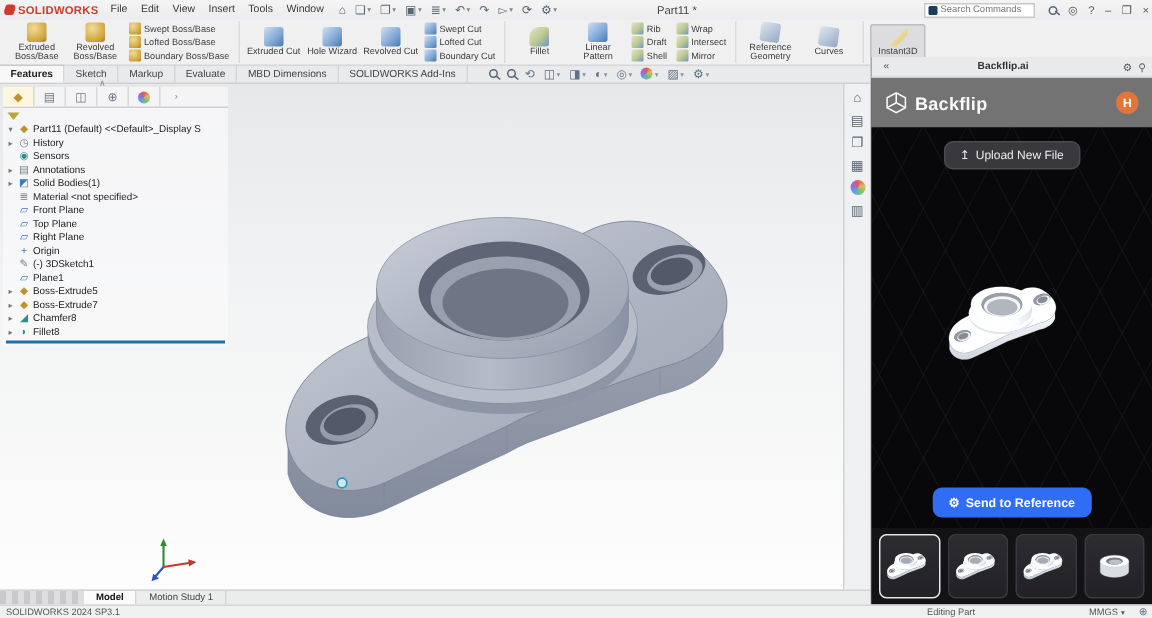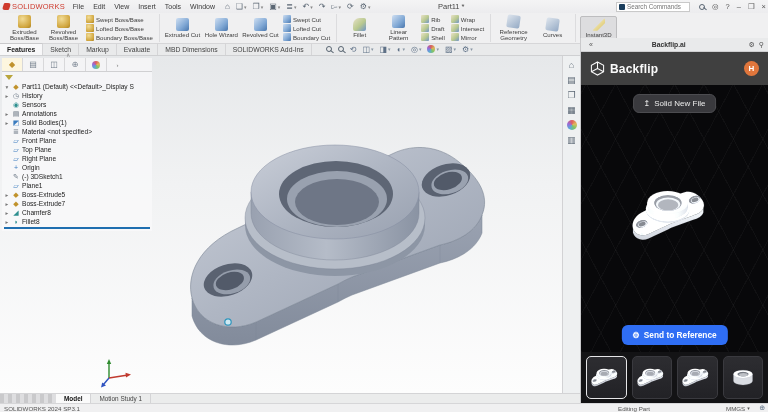--- a/index.html
+++ b/index.html
@@ -6,21 +6,21 @@
   html,body { width:768px; height:412px; overflow:hidden; }
   body { position:relative; font-family:"Liberation Sans", sans-serif; background:#f0f0f1; color:#333; }
 
   
   #titlebar { position:absolute; left:0; top:0; width:768px; height:13px;
     background:linear-gradient(#f4f4f5,#ececee); display:flex; align-items:center;
     font-size:7px; color:#3a3a3a; padding:0 3px; z-index:30; }
   #sw-logo { display:flex; align-items:center; gap:2px; margin-right:8px; }
   #sw-logo .swoosh { width:7px; height:7px; background:#cf3b2e; transform:skewX(-18deg);
     border-radius:1px 3px 1px 3px; }
-  #sw-logo .wordmark { color:#cf3b2e; font-weight:normal; font-size:7.5px; letter-spacing:.2px; }
+  #sw-logo .wordmark { color:#cf3b2e; font-weight:bold; font-size:7.5px; letter-spacing:.2px; }
   #menus { display:flex; gap:9px; margin-right:10px; }
   #menus span { cursor:default; }
   #quickbar { display:flex; align-items:center; gap:6px; color:#5a6673; font-size:8px; }
   #quickbar .qi { display:flex; align-items:center; gap:1px; }
   #quickbar .car { font-size:5px; color:#888; }
   #doc-title { position:absolute; left:438px; top:2px; font-size:7.5px; color:#444; }
   #searchbox { position:absolute; left:616px; top:1.5px; width:74px; height:10px; background:#fff;
     border:1px solid #c9c9c9; display:flex; align-items:center; padding:0 2px; gap:2px; }
   #searchbox .sq { width:6px; height:6px; background:#1a3d5c; border-radius:1px; flex:none; }
   #searchbox input { border:none; outline:none; width:58px; font-size:6.3px; color:#888;
@@ -93,21 +93,21 @@
   .colorwheel { width:10px; height:10px; border-radius:50%;
     background:conic-gradient(#e05c5c,#e0b95c,#7cc46a,#5ca8d8,#9a6ad8,#e05c5c); }
 
   
   #backflip { position:absolute; left:580px; top:38px; width:188px; height:365px; background:#0a0a0b;
     border-left:1px solid #c9c9cb; z-index:10; }
   #bf-titlebar { height:14px; background:#e9eaeb; border-bottom:1px solid #cfcfd1; display:flex;
     align-items:center; font-size:6.8px; color:#333; padding:0 4px; }
   #bf-titlebar .title { flex:1; text-align:center; font-weight:bold; }
   #bf-titlebar .ico { font-size:7px; color:#555; margin-left:4px; }
-  #bf-header { height:33px; background:#404040; display:flex; align-items:center; padding:0 9px; }
+  #bf-header { height:33px; background:#737373; display:flex; align-items:center; padding:0 9px; }
   #bf-logo { width:15px; height:15px; margin-right:5px; }
   #bf-wordmark { color:#fafafa; font-size:12px; font-weight:bold; letter-spacing:.2px; }
   #bf-avatar { margin-left:auto; width:15px; height:15px; border-radius:50%; background:#e0763c;
     color:#fff; font-size:8px; font-weight:bold; display:flex; align-items:center; justify-content:center; }
   #bf-viewer { position:absolute; left:0; top:47px; width:187px; height:267px; background:#08080a; overflow:hidden;
     background-image:
       repeating-linear-gradient(62deg, rgba(255,255,255,0.035) 0 1px, transparent 1px 26px),
       repeating-linear-gradient(-62deg, rgba(255,255,255,0.03) 0 1px, transparent 1px 26px); }
   #bf-upload { position:absolute; left:50%; transform:translateX(-50%); top:9px; background:#39393d;
     border:1px solid #4c4c50; color:#ececec; font-size:8px; padding:4px 10px; border-radius:6px;
@@ -541,21 +541,21 @@
     <svg id="bf-logo" viewBox="0 0 16 16">
       <path d="M8 1 L14.5 4.5 L14.5 11.5 L8 15 L1.5 11.5 L1.5 4.5 Z" fill="none" stroke="#fafafa" stroke-width="1.1"></path>
       <path d="M8 1 L8 8 L14.5 11.5 M8 8 L1.5 11.5" fill="none" stroke="#fafafa" stroke-width="1.1"></path>
     </svg>
     <span id="bf-wordmark">Backflip</span>
     <span id="bf-avatar">H</span>
   </div>
   <div id="bf-viewer">
     <div id="bf-upload">
       <span>↥</span>
-      <span>Solid New File</span>
+      <span>Upload New File</span>
     </div>
     <div id="bf-model">
 <svg viewBox="0 0 410 235" width="100%" height="100%" preserveAspectRatio="xMidYMid meet">
   <defs>
     <linearGradient id="fgTop" x1="0" y1="0" x2="1" y2="1">
       <stop offset="0" stop-color="#c9ced8"></stop>
               <stop offset="0.5" stop-color="#afb6c3"></stop>
               <stop offset="1" stop-color="#99a1b0"></stop>
     </linearGradient>
     <linearGradient id="fgSide" x1="0" y1="0" x2="0" y2="1">

